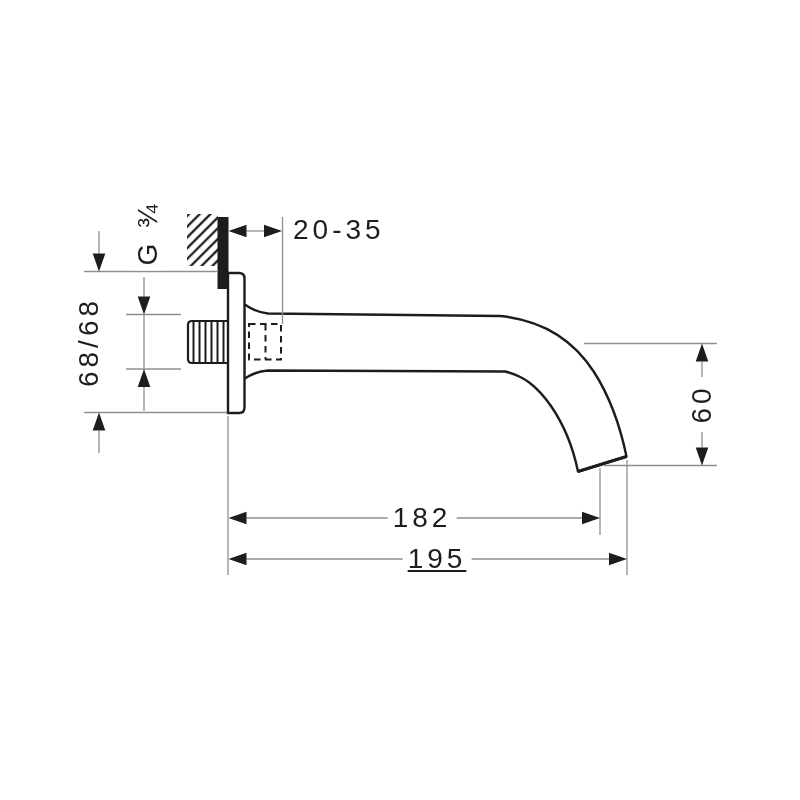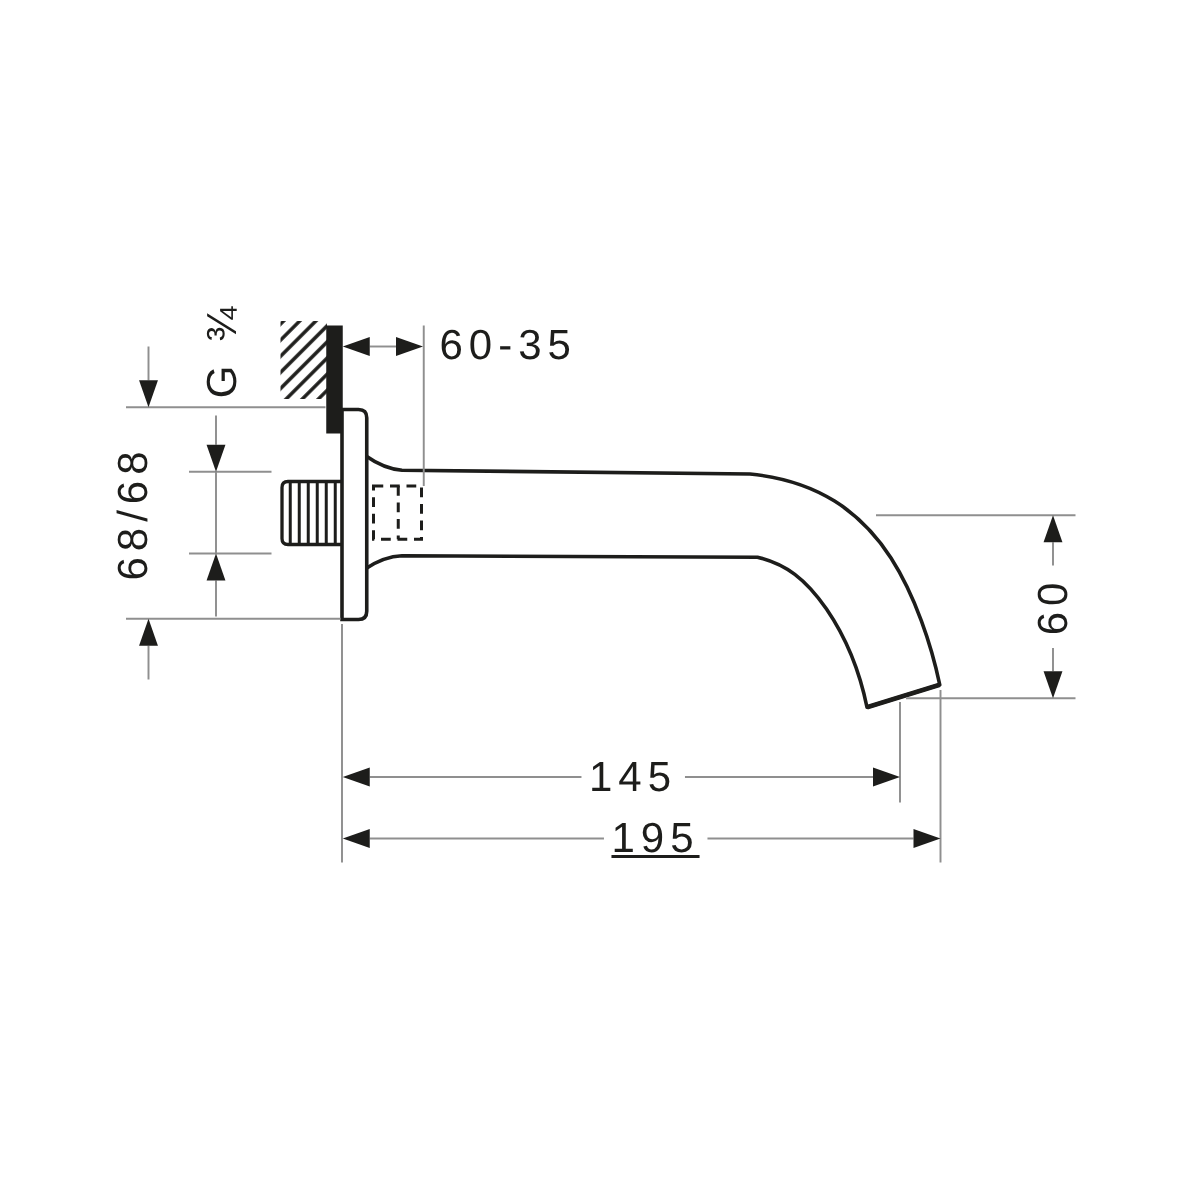--- a/index.html
+++ b/index.html
@@ -120,25 +120,25 @@
 
     <g>
       <line x1="228" y1="416" x2="228" y2="575" stroke="#8f8f8f" stroke-width="1.3"></line>
       <line x1="246.5" y1="559" x2="609" y2="559" stroke="#8f8f8f" stroke-width="1.3"></line>
       <line x1="627" y1="460" x2="627" y2="575" stroke="#8f8f8f" stroke-width="1.3"></line>
       <polygon points="228.5,559 246.5,552.7 246.5,565.3" fill="#1d1d1b"></polygon>
       <polygon points="627,559 609,552.7 609,565.3" fill="#1d1d1b"></polygon>
     </g>
   </svg>
 
-  <div class="dim-label h" style="left:288px; top:230px;">60-35</div>
+  <div class="dim-label h" style="left:288px; top:230px;">20-35</div>
 
   <div class="dim-label v" style="left:148px; top:233px;">G ¾</div>
 
   <div class="dim-label v" style="left:89px; top:342px;">68/68</div>
 
   <div class="dim-label v" style="left:702px; top:404px;">60</div>
 
-  <div class="dim-label hc" style="left:422px; top:518px;">145</div>
+  <div class="dim-label hc" style="left:422px; top:518px;">182</div>
 
   <div class="dim-label hc" style="left:437px; top:559px;text-decoration:underline;">195</div>
 
 </div>
 
 </body></html>

